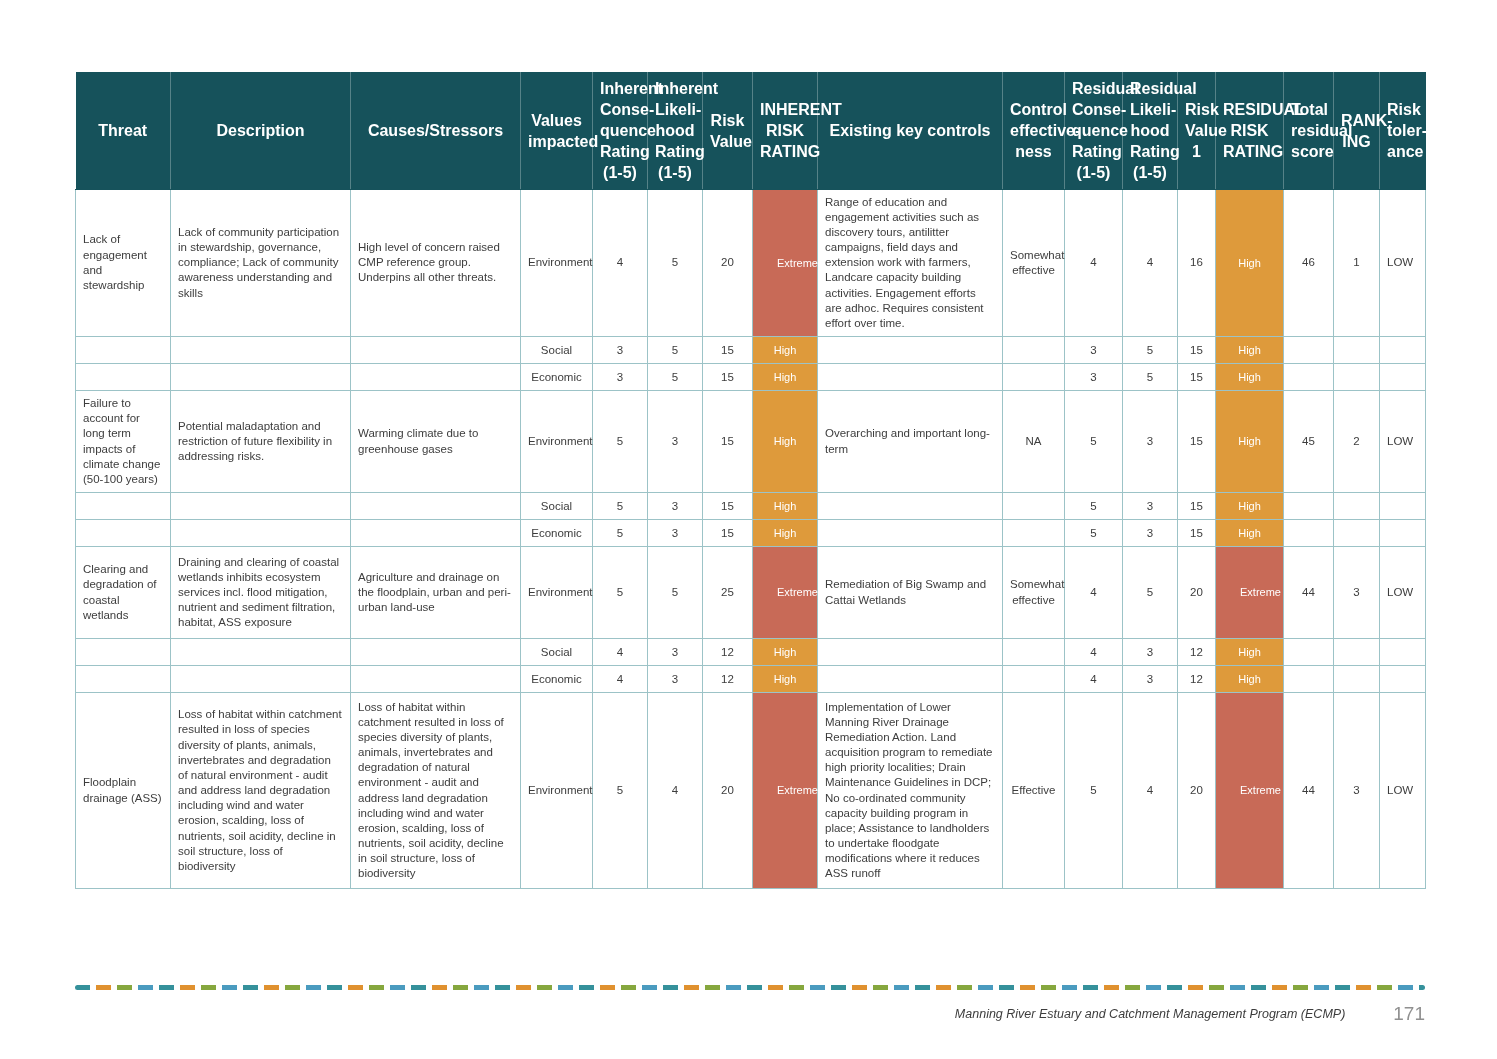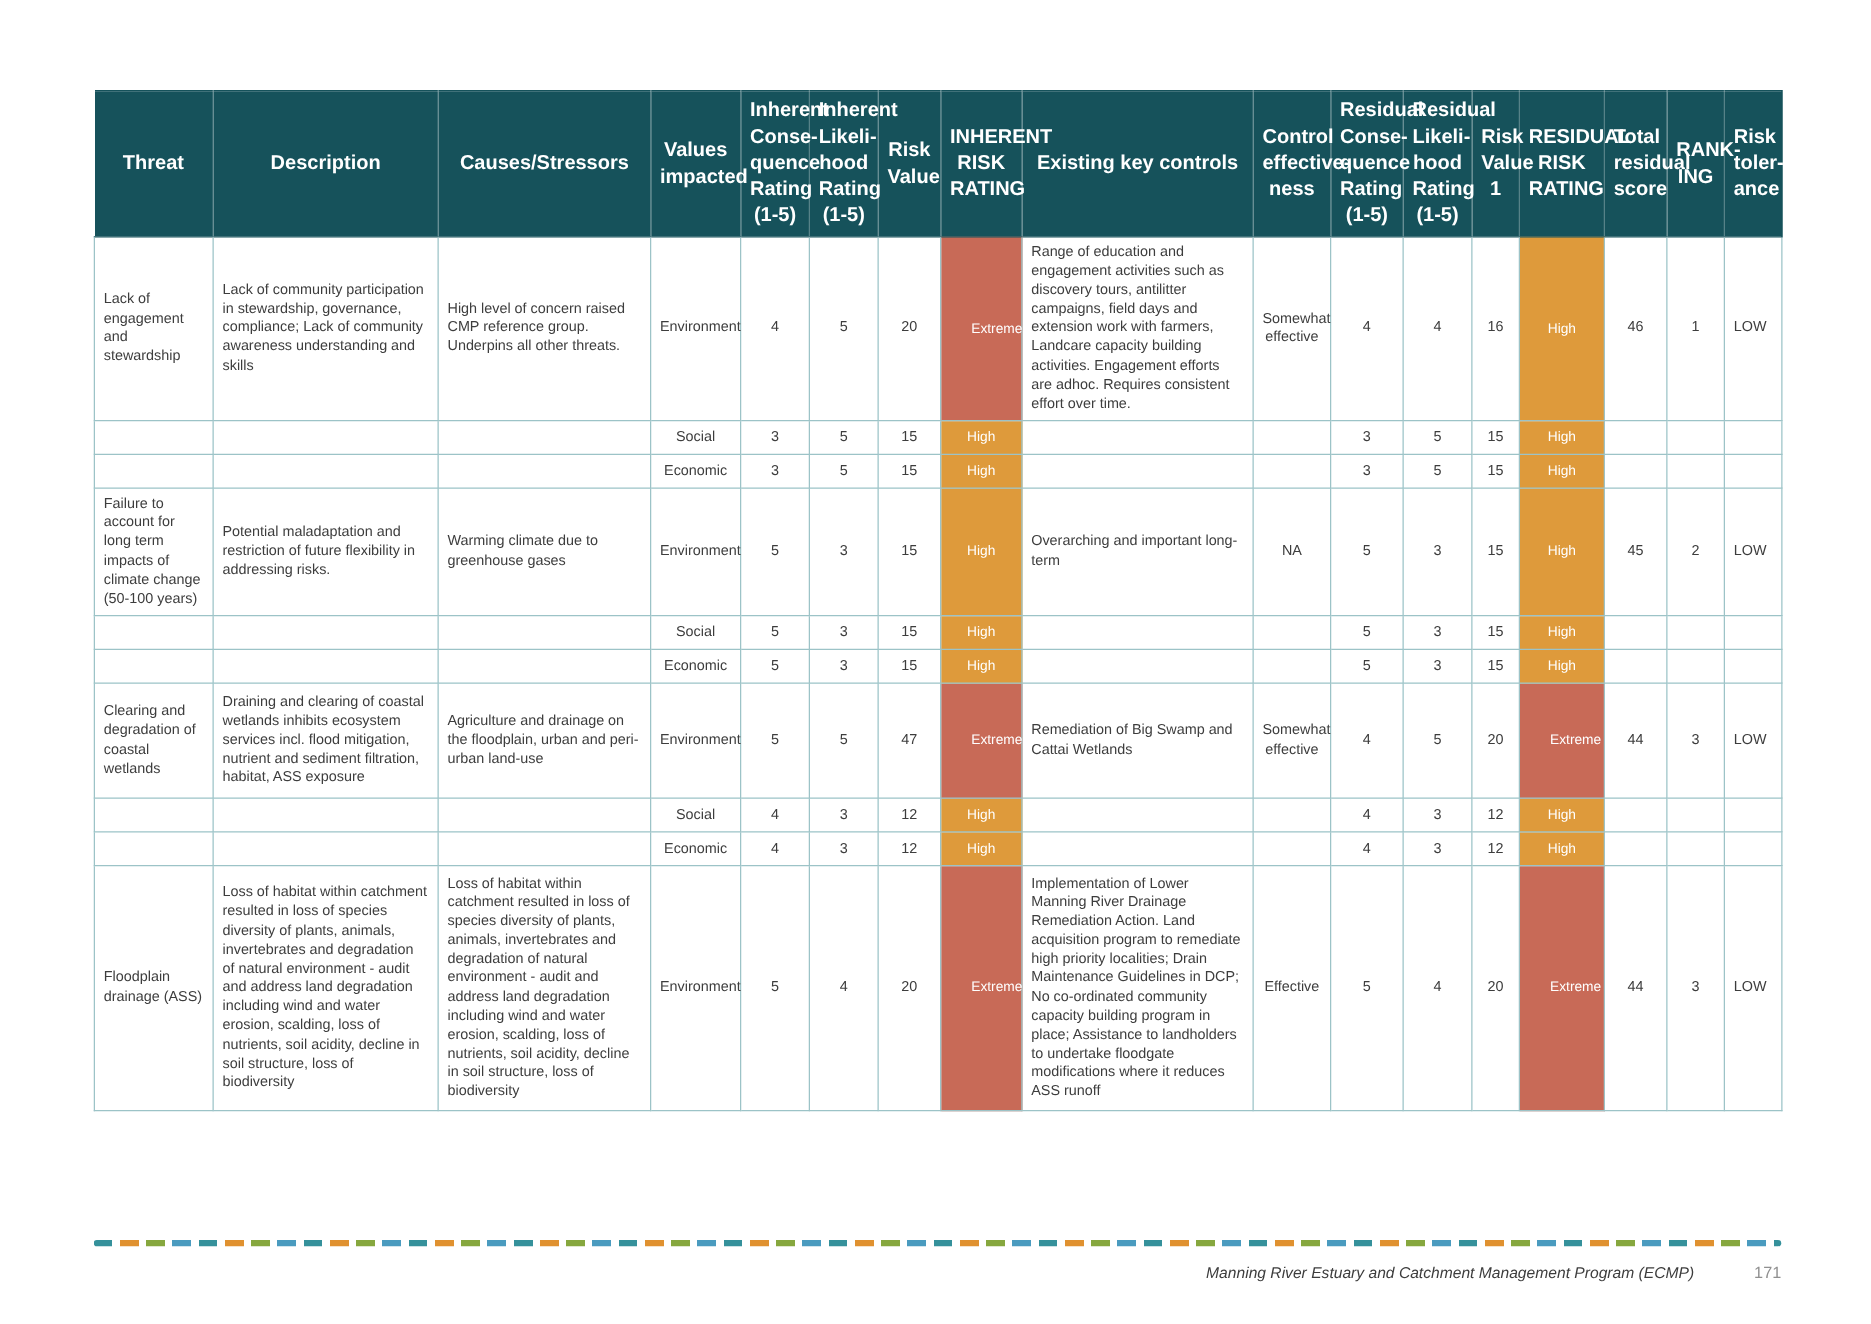--- a/index.html
+++ b/index.html
@@ -85,21 +85,21 @@
       #4a9bbf 63px 78px, transparent 78px 84px);
   }
   .footer-row{
     display:flex;
     justify-content:flex-end;
     align-items:center;
     gap:48px;
     font-size:12.5px;
   }
   .program{font-weight:normal;font-style:italic;color:#3d3d3d;}
-  .pagenum{color:#909090;font-size:13px;}
+  .pagenum{color:#909090;font-size:19px;}
 </style>
 </head>
 <body>
 
 <div class="page">
 
   <table>
     <colgroup>
       <col style="width:95px">
         <col style="width:180px">
@@ -262,21 +262,21 @@
         <td></td>
       </tr>
 
       <tr class="main r6">
         <td>Clearing and degradation of coastal wetlands</td>
         <td>Draining and clearing of coastal wetlands inhibits ecosystem services incl. flood mitigation, nutrient and sediment filtration, habitat, ASS exposure</td>
         <td>Agriculture and drainage on the floodplain, urban and peri-urban land-use</td>
         <td class="c">Environment</td>
         <td class="c">5</td>
         <td class="c">5</td>
-        <td class="c">47</td>
+        <td class="c">25</td>
         <td class="rate extreme">Extreme</td>
         <td>Remediation of Big Swamp and Cattai Wetlands</td>
         <td class="c">Somewhat effective</td>
         <td class="c">4</td>
         <td class="c">5</td>
         <td class="c">20</td>
         <td class="rate extreme">Extreme</td>
         <td class="c">44</td>
         <td class="c">3</td>
         <td>LOW</td>

